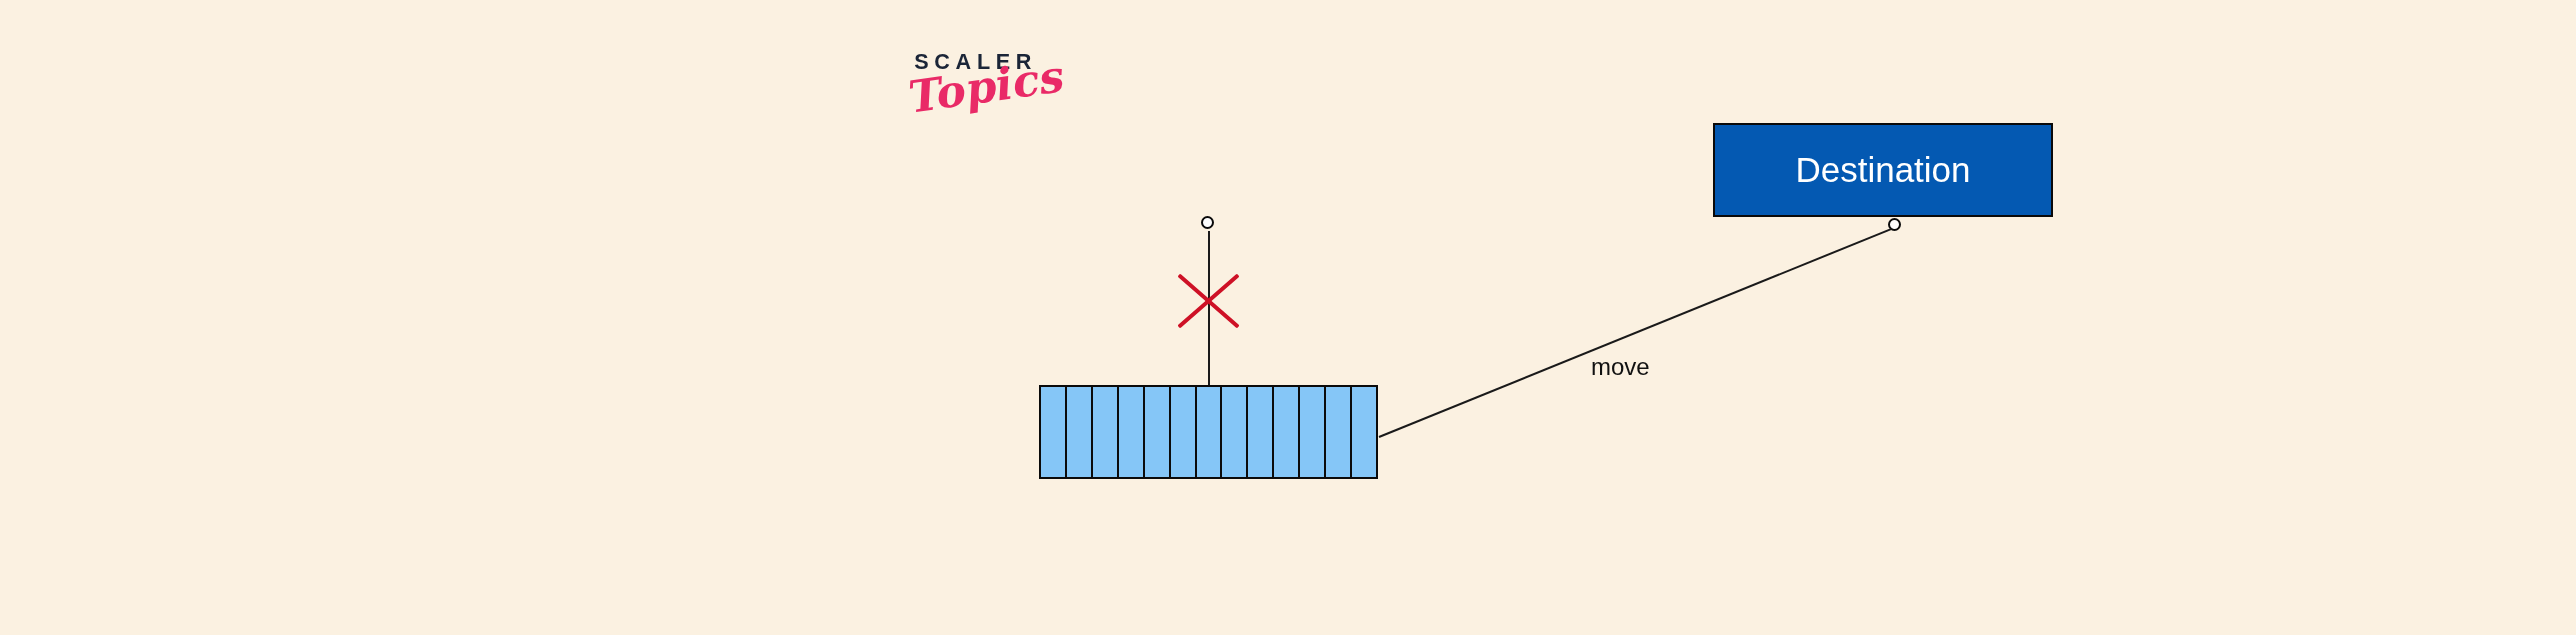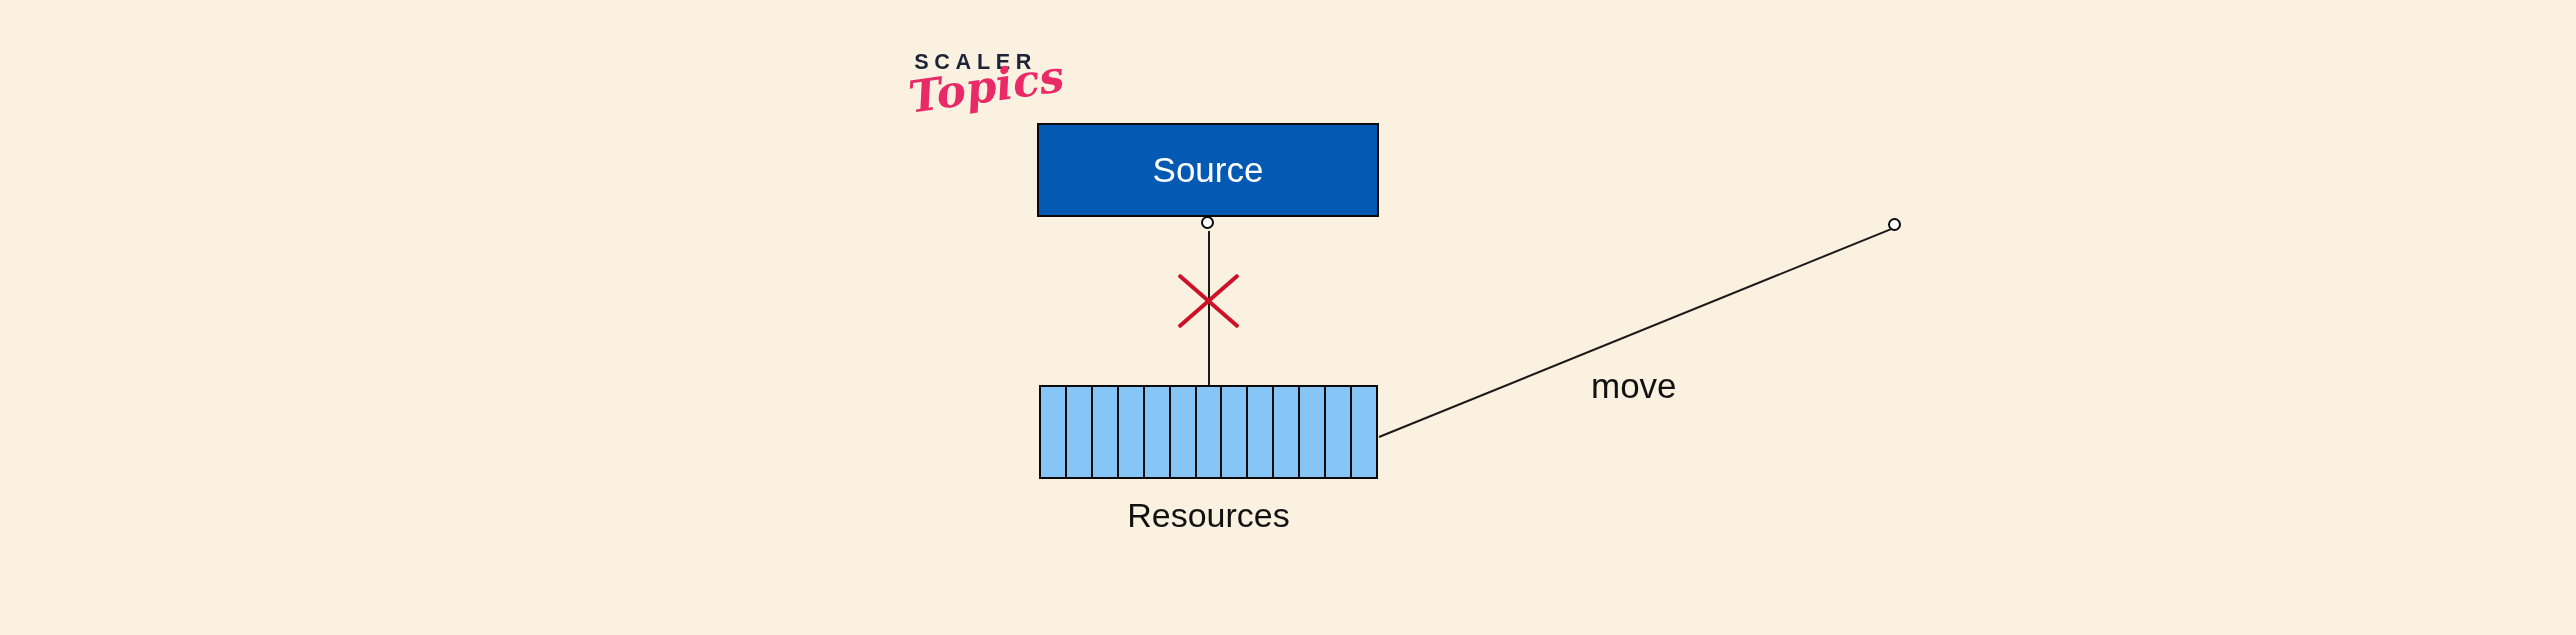--- a/index.html
+++ b/index.html
@@ -137,36 +137,36 @@
   }
   .resources-label {
     left: 1039px;
     top: 496px;
     width: 339px;
     text-align: center;
     font-size: 34px;
   }
   .move-label {
     left: 1591px;
-    top: 366px;
-    font-size: 35px;
+    top: 353px;
+    font-size: 24px;
   }
 </style>
 </head>
 <body>
 
 <div id="canvas">
 
   <div class="logo">
     <div class="brand" style="color: rgb(27, 37, 55);">SCALER</div>
     <div class="topics" style="color: rgb(233, 42, 103);">Topics</div>
   </div>
 
-  <div class="node source">Source</div>
 
+  <div class="node dest">Destination</div>
 
   <div class="port source-port"></div>
   <div class="port dest-port"></div>
 
   <div class="vline"></div>
 
   <div class="xmark">
     <span class="arm a"></span>
     <span class="arm b"></span>
   </div>
@@ -184,16 +184,15 @@
       <div class="cell"></div>
       <div class="cell"></div>
       <div class="cell"></div>
       <div class="cell"></div>
     </div>
 
   <div class="edge"></div>
 
   <div class="flabel move-label">move</div>
 
-  <div class="flabel resources-label">Resources</div>
 
 </div>
 
 
 </body></html>

